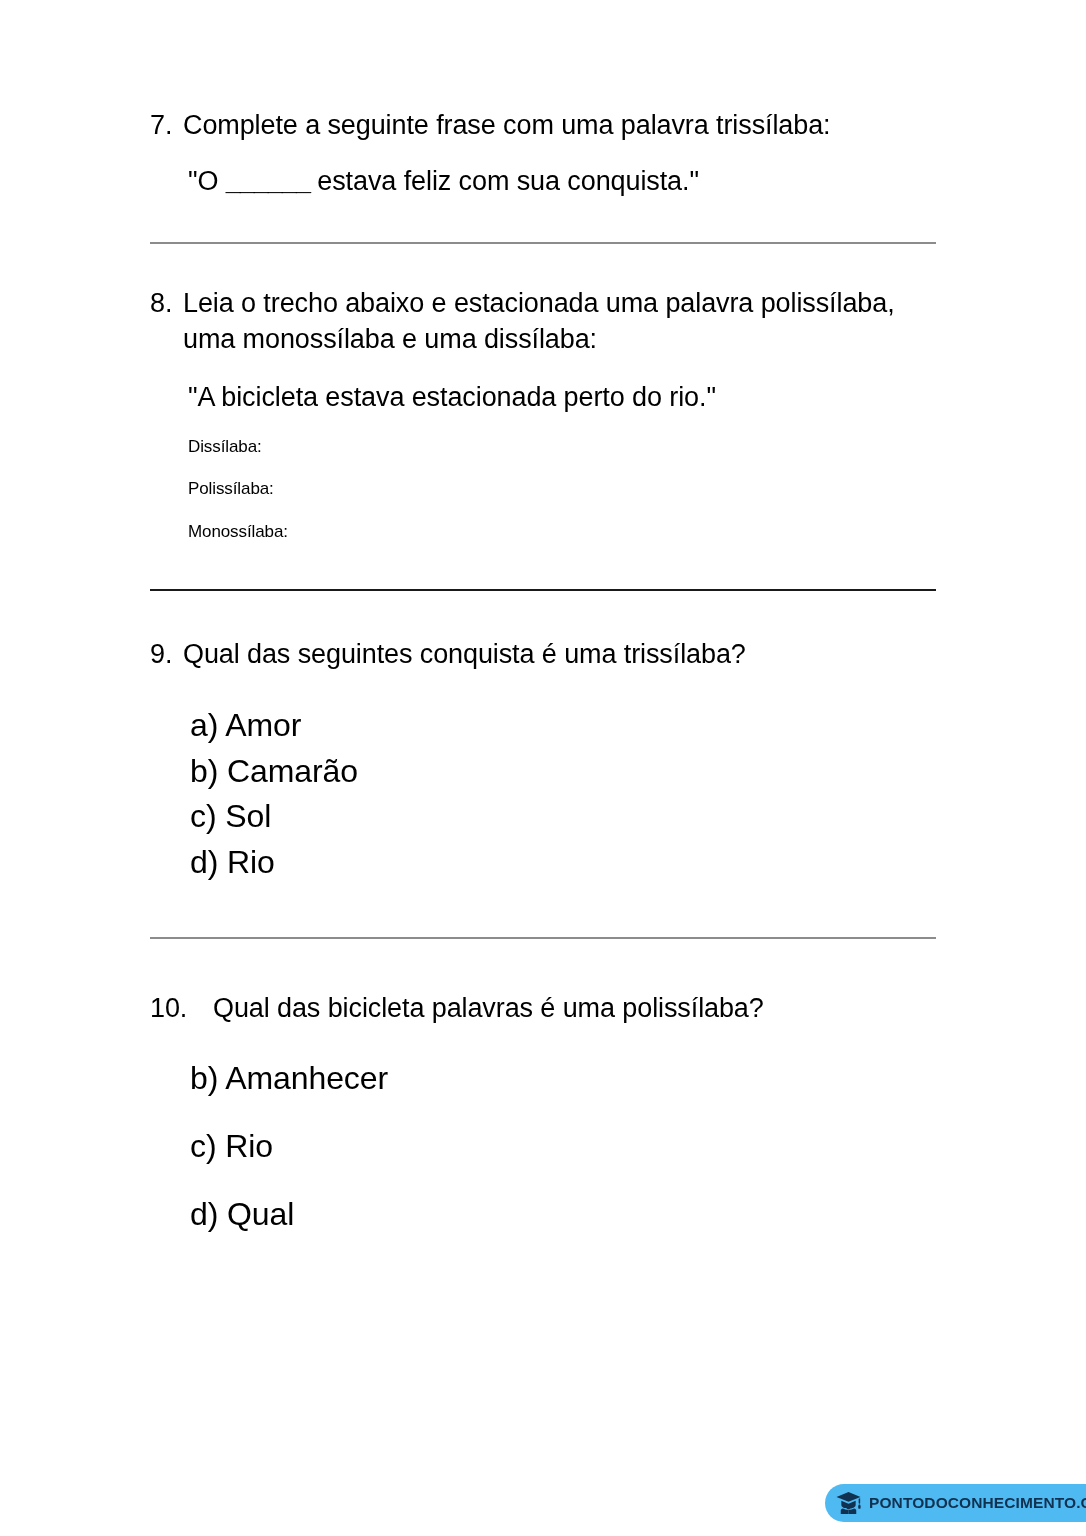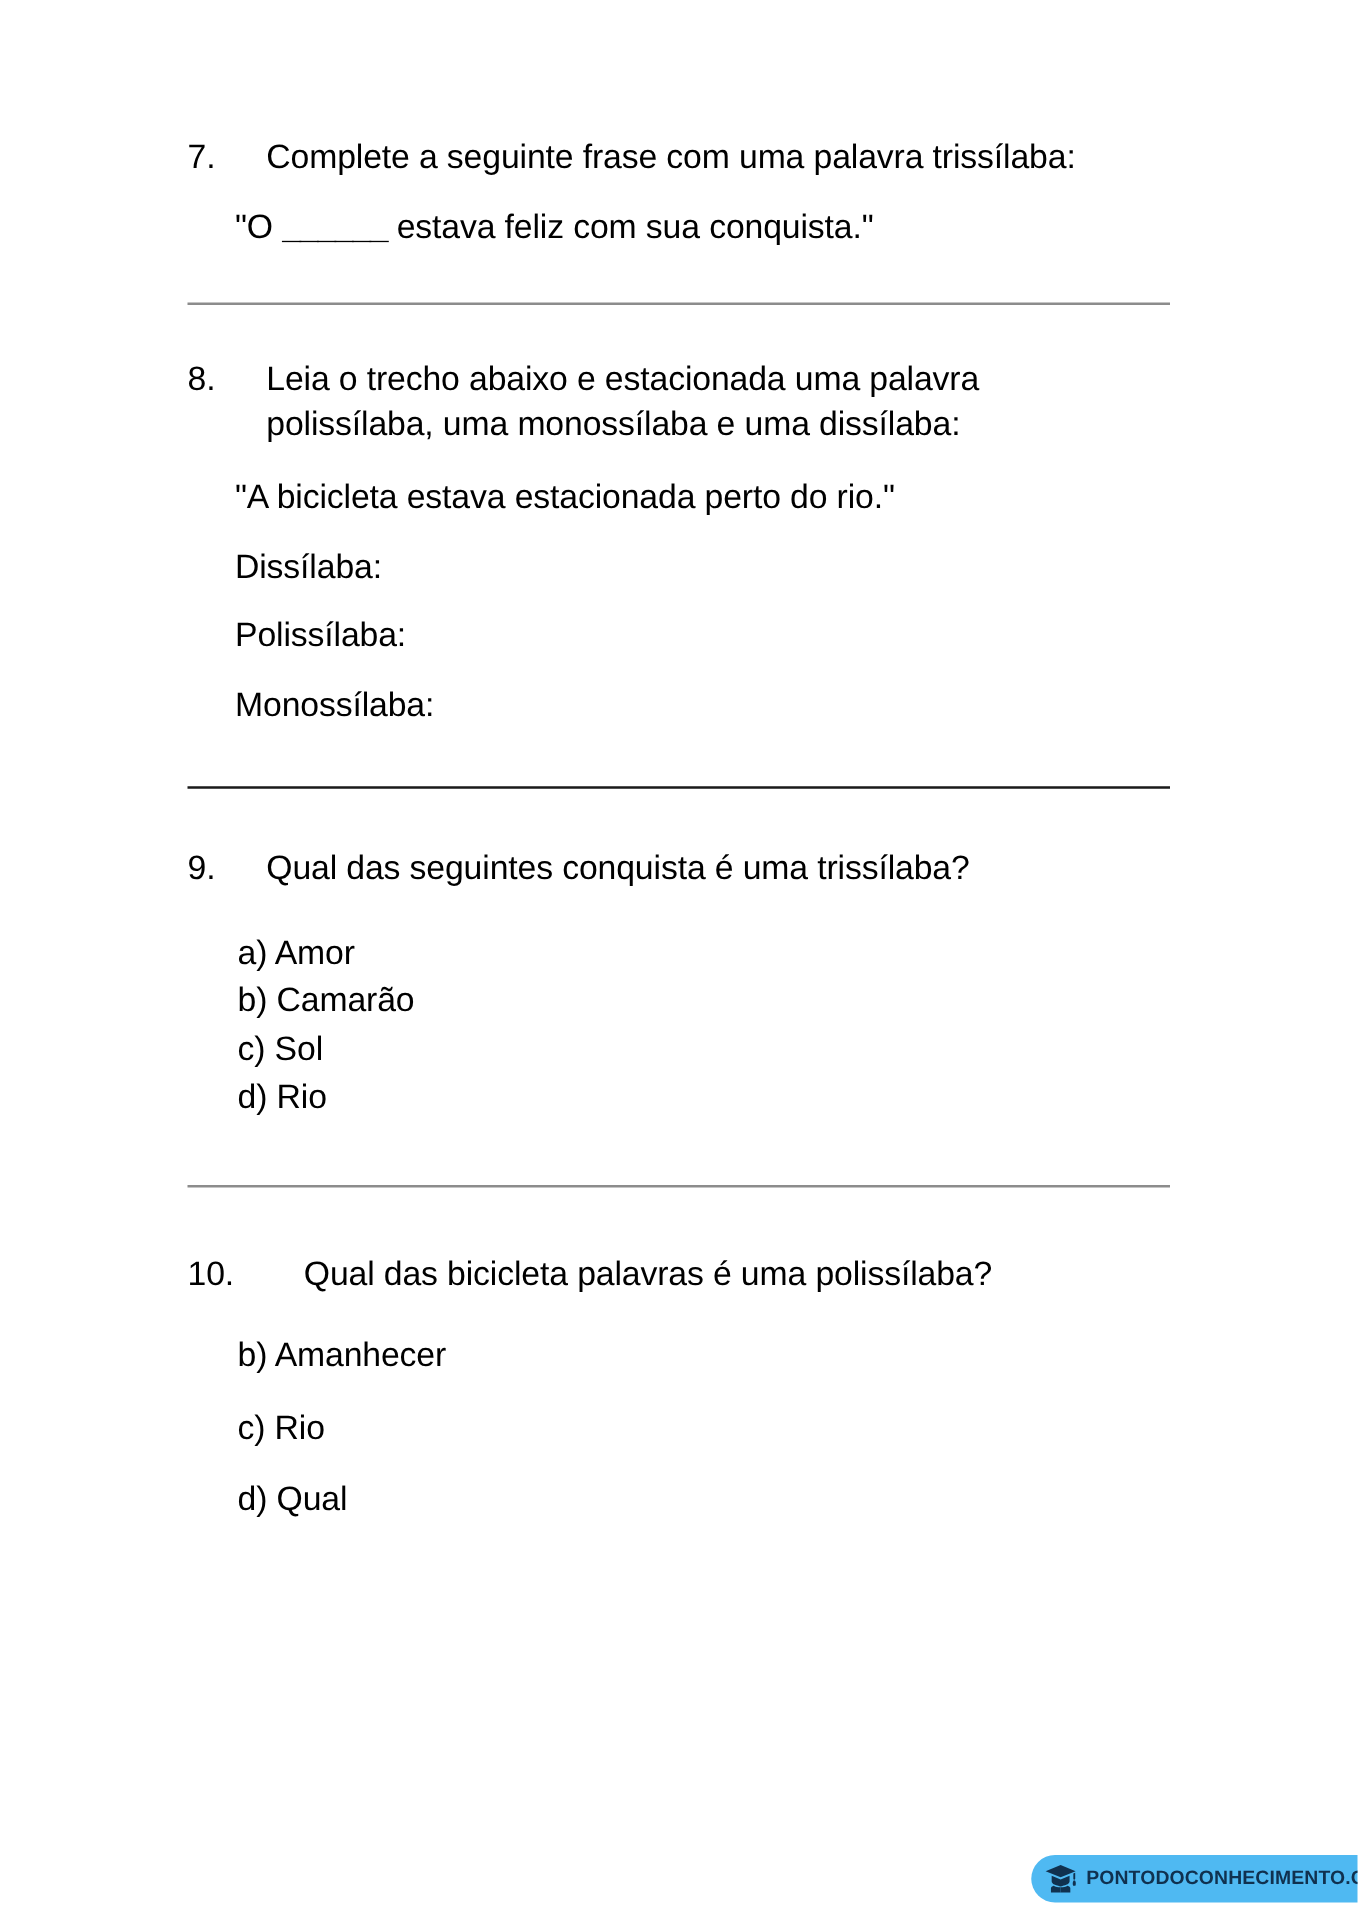--- a/index.html
+++ b/index.html
@@ -49,46 +49,45 @@
     flex: 0 0 auto;
     width: 33px;
     text-align: left;
   }
   .q-num.wide {
     width: 63px;
   }
   .q-text {
     flex: 1 1 auto;
     padding-right: 30px;
-    margin-left: 30px;
   }
 
   .q-sub {
     font-size: 27px;
     line-height: 1.33;
     margin-left: 38px;
     letter-spacing: -0.1px;
   }
 
   .blank-line {
     font-weight: 700;
     letter-spacing: -1px;
     margin-top: 35px;
   }
 
   .answer-line {
-    font-size: 27px;
+    font-size: 17px;
     line-height: 1.33;
     margin-left: 38px;
     letter-spacing: -0.1px;
   }
 
   .options {
     margin-left: 40px;
-    font-size: 27px;
+    font-size: 32px;
     letter-spacing: -0.1px;
   }
   .options.tight .option {
     line-height: 1.42;
   }
   .options.loose .option {
     line-height: 2.12;
   }
 
   

